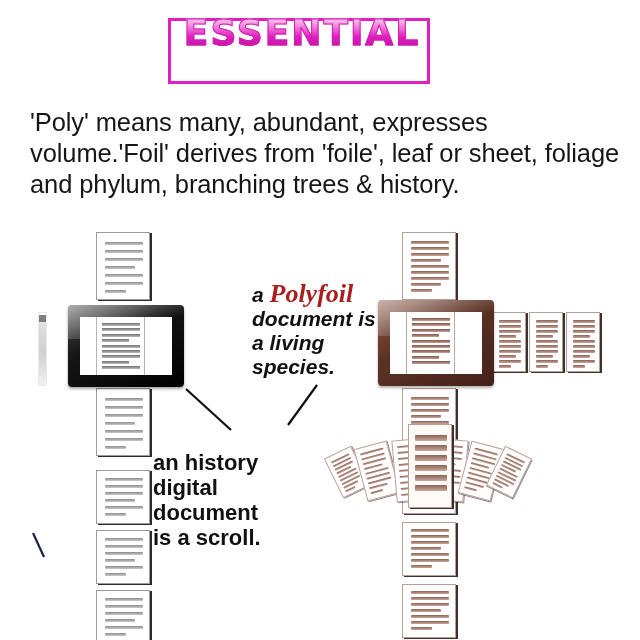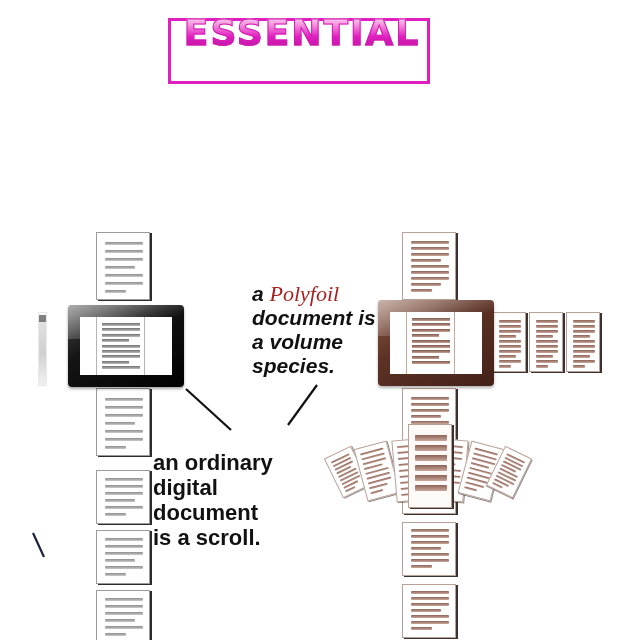--- a/index.html
+++ b/index.html
@@ -107,22 +107,22 @@
   
   .callout{
     position:absolute;
     font-family:"Liberation Sans", sans-serif;
     font-weight:bold;font-style:italic;
     font-size:21px;line-height:24px;color:#111;
   }
   #polyfoil-callout{left:252px;top:282px;width:130px;}
   #polyfoil-word{
     font-family:"Liberation Serif", serif;
-    font-style:italic;font-weight:normal;
-    color:#a81f1f;font-size:22px;
+    font-style:italic;font-weight:bold;
+    color:#a81f1f;font-size:26px;
   }
   #scroll-callout{
     position:absolute;left:153px;top:450px;width:120px;
     font-family:"Liberation Sans", sans-serif;
     font-weight:bold;font-size:22px;line-height:25px;color:#111;
   }
   #view-window-label{
     position:absolute;left:228px;top:418px;width:86px;
     font-family:"Liberation Sans", sans-serif;
     font-weight:bold;font-size:13.5px;line-height:15px;
@@ -133,20 +133,21 @@
 </style>
 </head>
 <body>
 
 <div class="stage">
 
   <div class="title-box">
     <div class="title-line l1">ESSENTIAL</div>
   </div>
 
+  <div class="intro">'Poly' means many, abundant, expresses volume.'Foil' derives from 'foile', leaf or sheet, foliage and phylum, branching trees &amp; history.</div>
 
   <div id="faint-sliver">
     <div class="cap"></div>
   </div>
 
   <div id="left-scroll">
       <div class="panel gray" style="left: 4px; top: 0px; width: 54px; height: 68px;">
         <div class="ln" style="top: 9px; left: 8px; width: 38px;"></div>
         <div class="ln" style="top: 17px; left: 8px; width: 38px;"></div>
         <div class="ln" style="top: 25px; left: 8px; width: 38px;"></div>
@@ -420,19 +421,19 @@
       </div>
     </div>
 
   <svg class="overlay">
     <line x1="186" y1="389" x2="231" y2="430" stroke="#111" stroke-width="2.2"></line>
     <line x1="317" y1="385" x2="288" y2="425" stroke="#111" stroke-width="2.2"></line>
     <line x1="33" y1="533" x2="44" y2="557" stroke="#1a2340" stroke-width="2.2"></line>
   </svg>
 
   <div class="callout" id="polyfoil-callout">
-    <span>a </span><span id="polyfoil-word">Polyfoil</span><span> document is a volume species.</span>
+    <span>a </span><span id="polyfoil-word">Polyfoil</span><span> document is a living species.</span>
   </div>
 
 
-  <div id="scroll-callout">an ordinary digital document is a scroll.</div>
+  <div id="scroll-callout">an history digital document is a scroll.</div>
 
 </div>
 
 </body></html>

